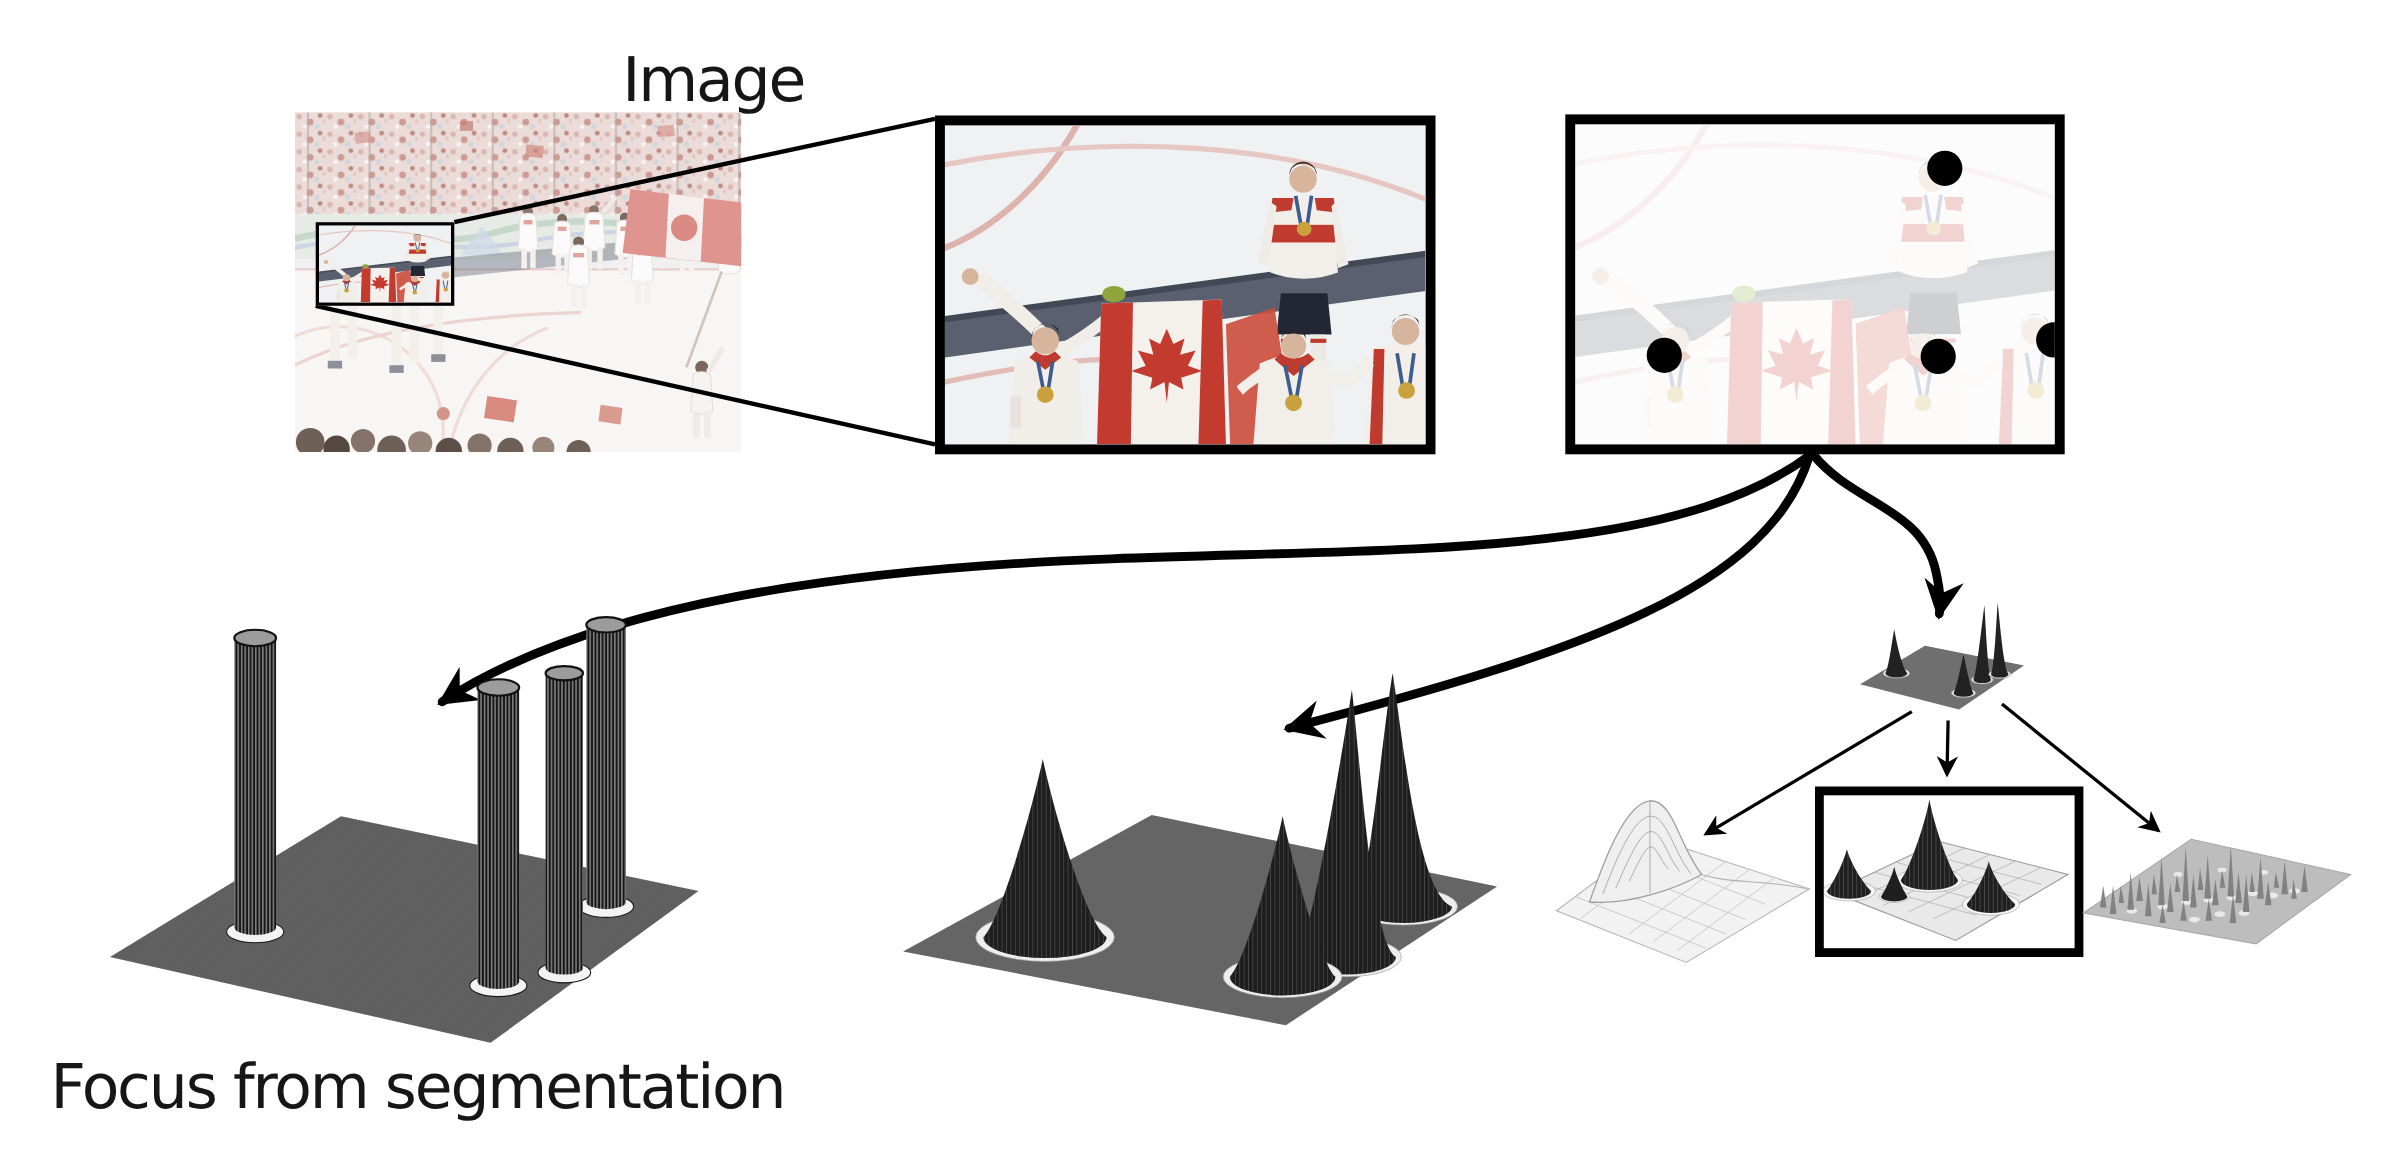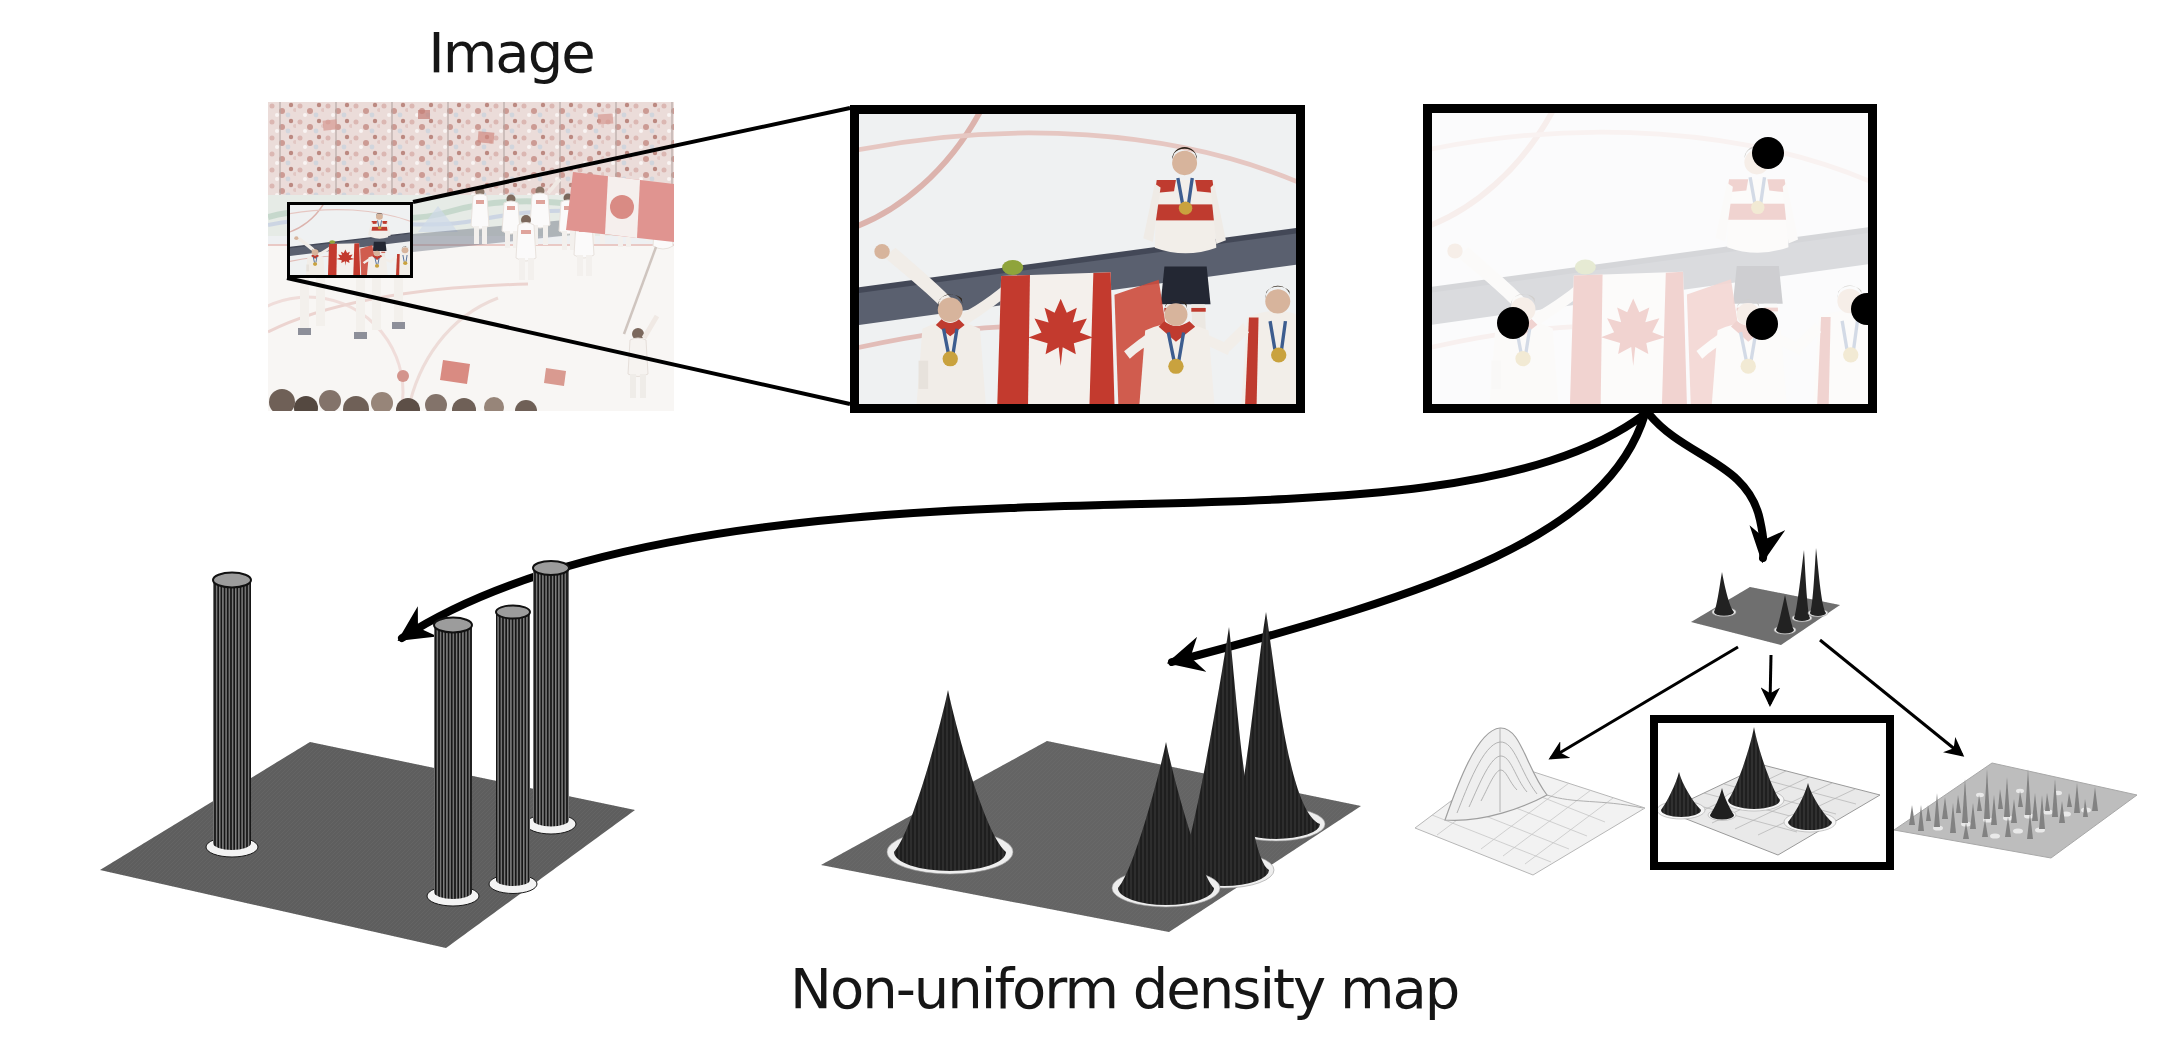--- a/index.html
+++ b/index.html
@@ -262,21 +262,21 @@
           <circle cx="226" cy="305" r="10" fill="#978579"></circle>
             <circle cx="258" cy="309" r="11" fill="#6f6057"></circle>
           <polygon points="175,258 202,262 199,282 172,278" fill="#d98b82"></polygon>
           <polygon points="278,266 298,269 296,284 276,281" fill="#d99a90"></polygon>
           <circle cx="135" cy="274" r="6" fill="#d3948c"></circle>
         </g>
       </symbol>
     </defs>
   </svg>
 
-  <div class="abs title" style="left:291px;top:20px;width:440px;">Image</div>
+  <div class="abs title" style="left:291px;top:41px;width:440px;text-align:right;">Image</div>
 
   <div class="abs photo-frame" style="left:268px;top:102px;width:406px;height:309px;">
     <svg width="406" height="309" viewBox="0 0 406 309">
       <use href="#arena-scene" width="406" height="309"></use>
     </svg>
   </div>
 
   <svg class="abs" style="left:0;top:0;" width="2172" height="1064">
     <line x1="413" y1="202" x2="850" y2="108" stroke="#000" stroke-width="4"></line>
     <line x1="287" y1="278" x2="850" y2="404" stroke="#000" stroke-width="4"></line>
@@ -506,15 +506,15 @@
         <path d="M184,88 L187,58 L190,88 Z"></path>
       <path d="M193,92 L195,74 L198,92 Z"></path>
         <path d="M202,86 L205,62 L208,86 Z"></path>
         <path d="M115,112 L118,92 L121,112 Z"></path>
       <path d="M137,114 L140,88 L143,114 Z"></path>
         <path d="M92,112 L95,94 L98,112 Z"></path>
         <path d="M73,114 L76,98 L79,114 Z"></path>
     </g>
   </svg>
 
-  <div class="abs caption" style="left:790px;top:956px;width:620px;">Non-uniform density map</div>
+  <div class="abs caption" style="left:46px;top:956px;width:660px;">Focus from segmentation</div>
 
 </div>
 
 </body></html>

